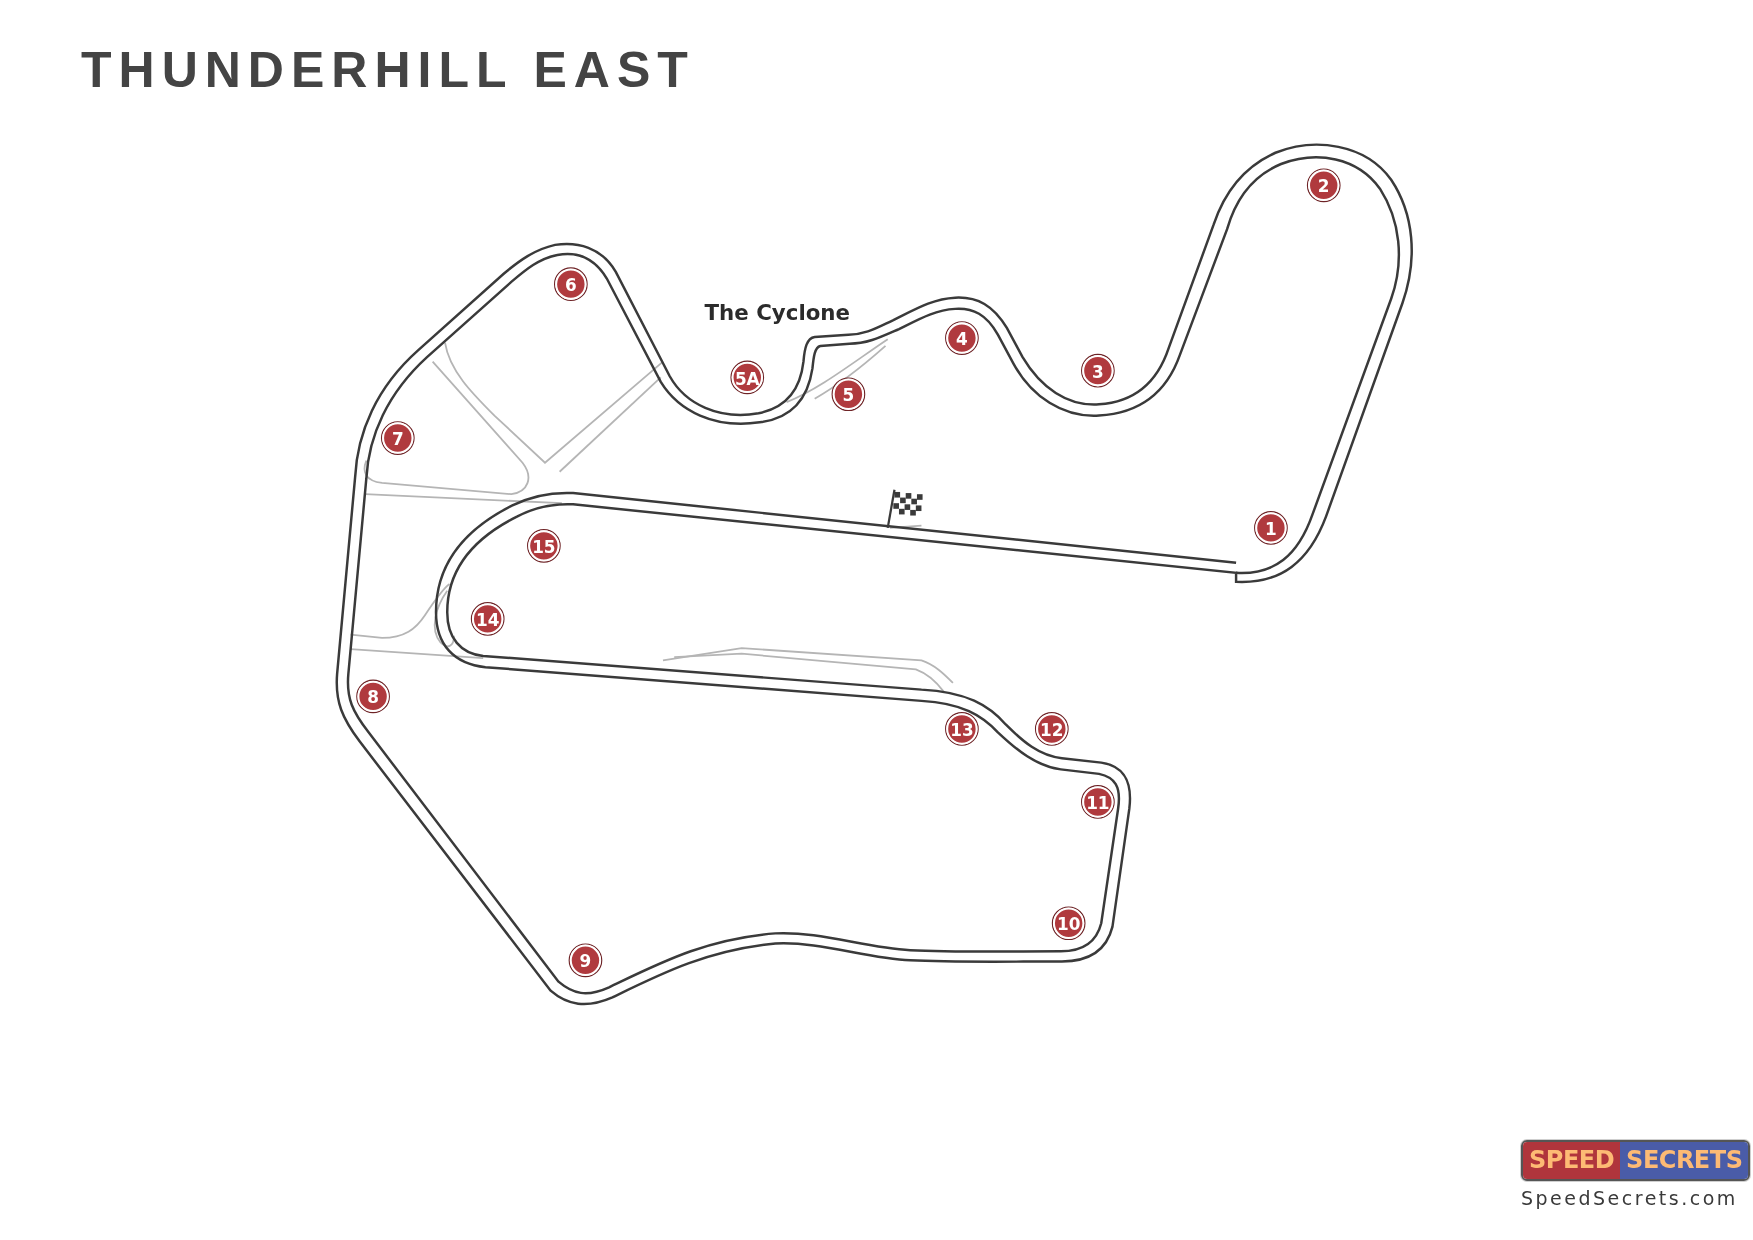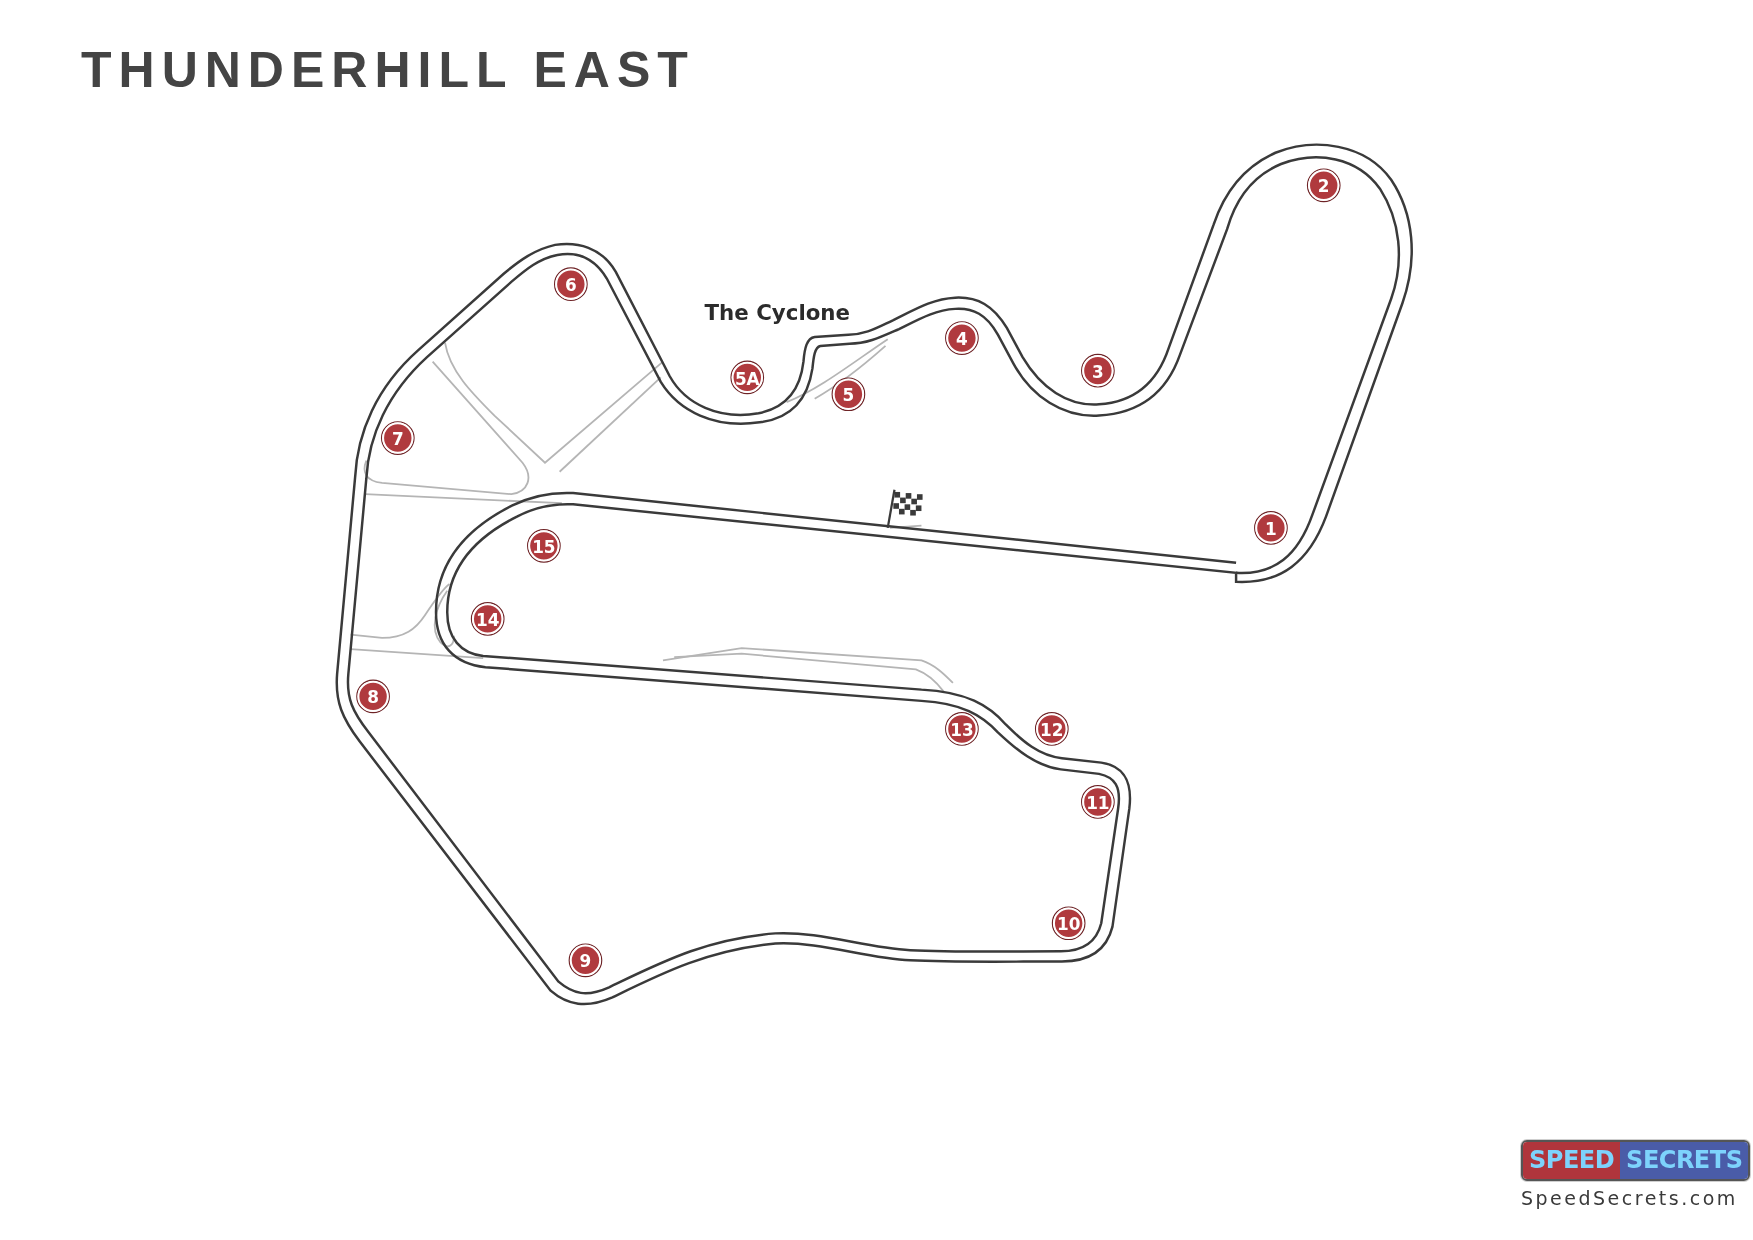--- a/index.html
+++ b/index.html
@@ -12,21 +12,21 @@
   .road { fill: none; stroke: #b5b5b5; stroke-width: 1.6; }
   .badge-circle { fill: #b03a3e; stroke: #ffffff; stroke-width: 1.6; }
   .badge-ring { fill: none; stroke: #6e2326; stroke-width: 1; }
   .badge-text { fill: #ffffff; font-family: "DejaVu Sans", sans-serif; font-weight: 700;
                 font-size: 15px; text-anchor: middle; dominant-baseline: central; }
   .cyclone { fill: #2b2b2b; font-family: "DejaVu Sans", sans-serif; font-weight: 700; font-size: 19px; }
   .logo { position: absolute; left: 1521px; top: 1140px; }
   .logo-box { display: flex; border: 2px solid #555; border-radius: 6px; overflow: hidden;
               box-shadow: 0 0 0 1px #cfcfcf; }
   .logo-red, .logo-blue { font-family: "DejaVu Sans", sans-serif; font-weight: 700; font-size: 24px;
-              color: #7dd3fc; padding: 4px 6px 5px 6px; letter-spacing: -0.5px; }
+              color: #fdba74; padding: 4px 6px 5px 6px; letter-spacing: -0.5px; }
   .logo-red { background: #b0353c; }
   .logo-blue { background: #4a5ca8; }
   .logo-url { font-family: "DejaVu Sans", sans-serif; font-size: 19px; color: #3a3a3a;
               letter-spacing: 2.5px; margin-top: 6px; text-align: left; }
 </style>
 </head>
 <body>
 
 <h1 class="title">THUNDERHILL EAST</h1>
 

